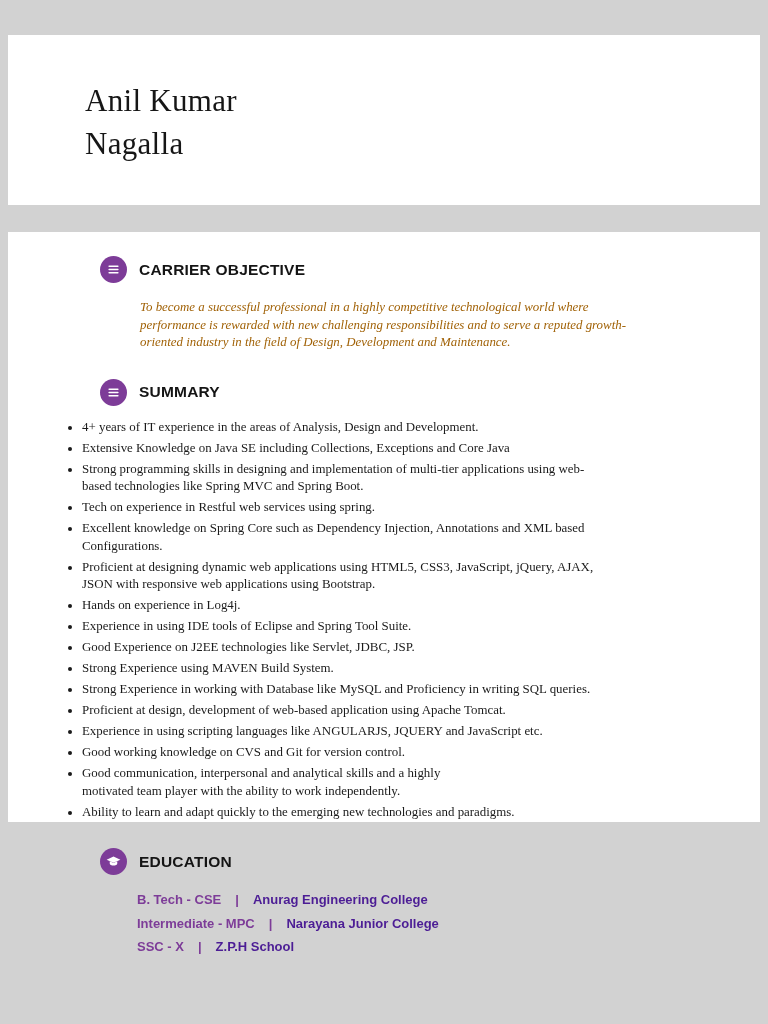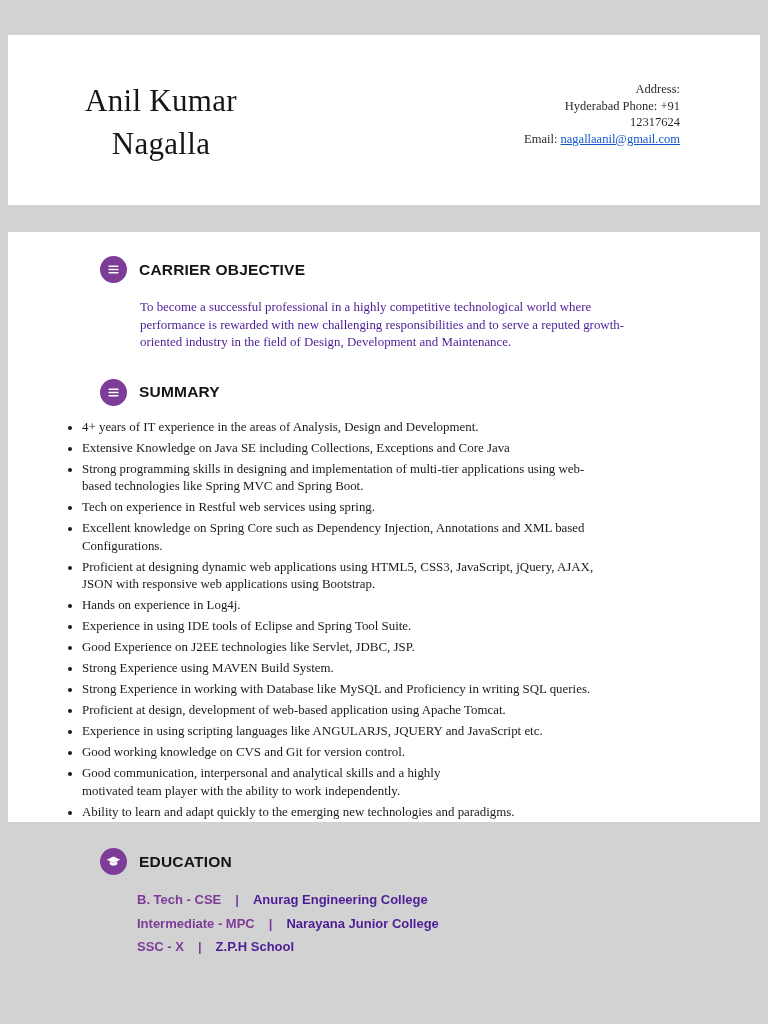--- a/index.html
+++ b/index.html
@@ -22,21 +22,21 @@
     position:absolute;left:8px;right:8px;
     background:#ffffff;
   }
   .header-sheet{top:35px;height:170px;}
   .body-sheet{top:232px;height:590px;}
 
   
   .name{
     position:absolute;left:77px;top:44px;
     font-size:31px;line-height:43px;
-    color:#161616;letter-spacing:0.3px;text-align:center;
+    color:#161616;letter-spacing:0.3px;
   }
   .contact{
     position:absolute;right:80px;top:46px;
     text-align:right;
     font-size:12.5px;line-height:16.5px;color:#2b2b2b;
   }
   .contact a.email{
     color:var(--link);
     text-decoration:underline;
     cursor:pointer;
@@ -57,21 +57,22 @@
     font-family:"Liberation Sans", sans-serif;
     font-weight:bold;font-size:15.5px;color:#141414;
     margin-left:12px;letter-spacing:0.2px;
   }
   .objective-header{margin-top:24px;}
   .objective-text{
     margin:16px 0 0 132px;
     max-width:570px;
     font-size:12.9px;line-height:17.5px;
     white-space:pre-line;
-    color:#4c1d95;
+    color:#a16207;
+    font-style:italic;
   }
   .summary-header{margin-top:27px;align-items:center;}
   .summary-list{
     margin:13px 0 0 0;
     padding-left:74px;
     list-style:disc outside;
   }
   .summary-list li{
     max-width:560px;
     font-size:12.9px;line-height:17.5px;
@@ -89,29 +90,20 @@
   .edu-degree,.edu-sep{color:var(--accent);}
   .edu-school{color:#4c1d95;}
 </style>
 </head>
 <body>
 
 <div class="sheet header-sheet">
   <div class="name">
     <div>Anil Kumar</div>
     <div>Nagalla</div>
-  </div>
-  <div class="contact">
-    <div>Address:</div>
-    <div>Hyderabad Phone: +91</div>
-    <div>12317624</div>
-    <div>
-      <span>Email:</span>
-      <a class="email">nagallaanil@gmail.com</a>
-    </div>
   </div>
 </div>
 
 <div class="sheet body-sheet">
 
   <div class="section-header objective-header">
     <span class="section-icon">
       <svg width="13" height="13" viewBox="0 0 24 24">
           <g stroke="#ffffff" stroke-width="3" stroke-linecap="round">
             <line x1="4" y1="6" x2="20" y2="6"></line>

